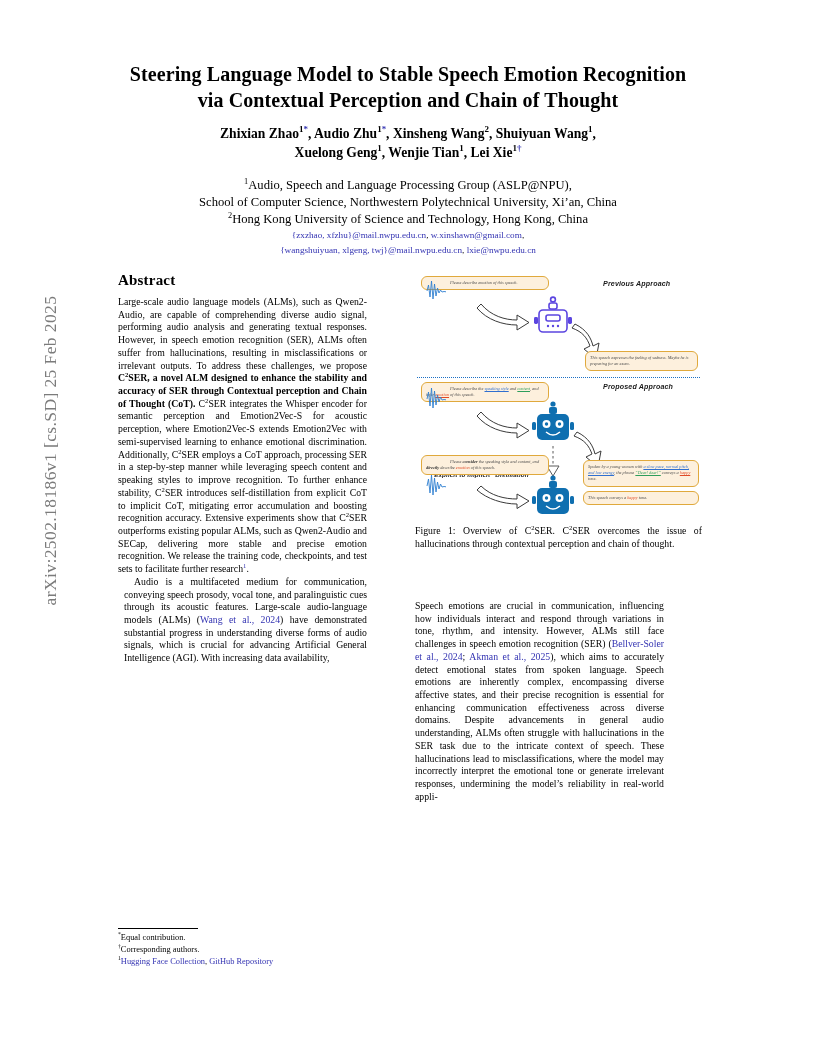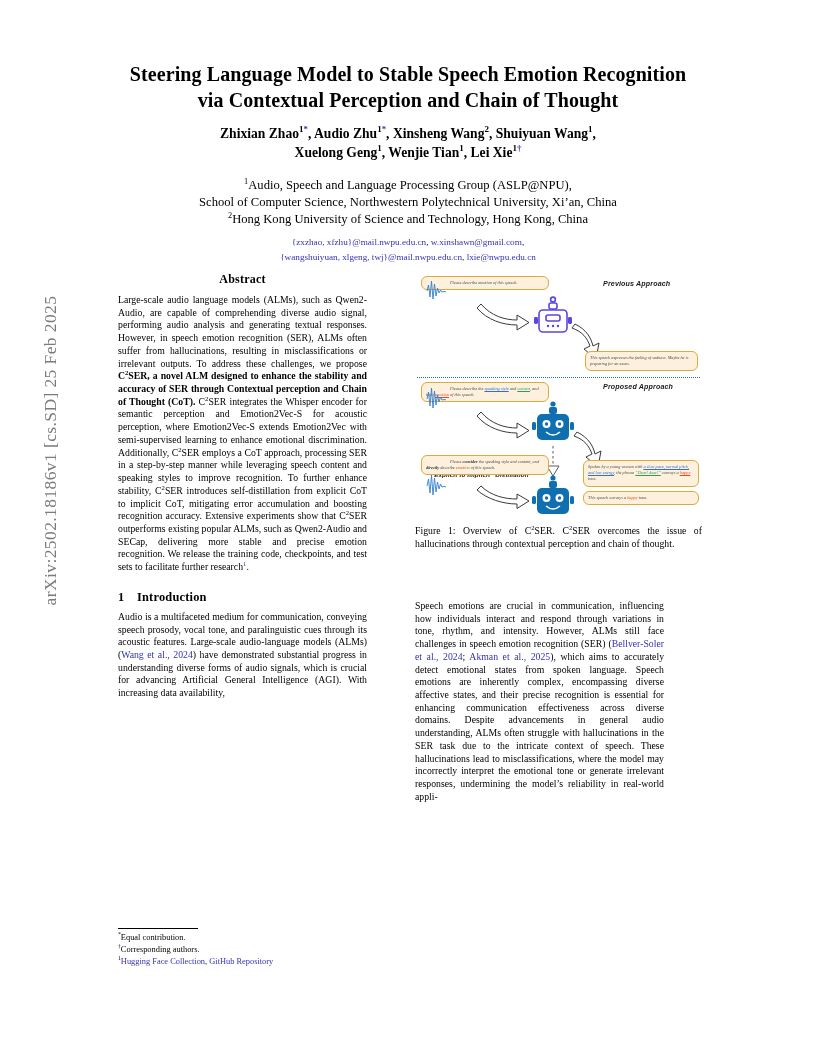--- a/index.html
+++ b/index.html
@@ -36,35 +36,34 @@
   }
   .authors{
     margin-top:12px;
     font-size:13.6px;font-weight:bold;line-height:1.35;text-align:center;
   }
   .affil{
     margin-top:15px;
     font-size:12.6px;line-height:1.35;text-align:center;
   }
   .emails{
-    margin-top:7px;
     font-size:9.2px;line-height:1.62;text-align:center;color:#3333b2;
   }
   .emails .blk{color:#000;}
   sup{font-size:.66em;vertical-align:super;line-height:0;}
   .supstar{color:#3333b2;}
 
   
   .cols{position:absolute;left:118px;top:272px;width:581px;height:720px;}
   .col{position:absolute;top:0;width:249px;}
   .col-left{left:0;}
   .col-right{left:297px;}
 
   h2.section-head{
-    font-size:12px;font-weight:bold;text-align:center;
+    font-size:15px;font-weight:bold;
     margin:0 0 7px 0;letter-spacing:.2px;
   }
   h2.numbered{
     text-align:left;font-size:12.4px;margin:0 0 6px 0;
   }
   h2.numbered .num{display:inline-block;width:19px;}
 
   p.body{
     font-size:9.75px;line-height:1.305;
     text-align:justify;
@@ -160,23 +159,20 @@
       <span>lxie@nwpu.edu.cn</span>
     </div>
   </div>
 
   <div class="cols">
 
     <div class="col col-left">
       <h2 class="section-head">Abstract</h2>
       <p class="body"><span>Large-scale audio language models (ALMs), such as Qwen2-Audio, are capable of comprehending diverse audio signal, performing audio analysis and generating textual responses. However, in speech emotion recognition (SER), ALMs often suffer from hallucinations, resulting in misclassifications or irrelevant outputs. To address these challenges, we propose </span><b><span>C</span><span class="sup2">2</span><span>SER, a novel ALM designed to enhance the stability and accuracy of SER through Contextual perception and Chain of Thought (CoT). </span></b><span>C</span><span class="sup2">2</span><span>SER integrates the Whisper encoder for semantic perception and Emotion2Vec-S for acoustic perception, where Emotion2Vec-S extends Emotion2Vec with semi-supervised learning to enhance emotional discrimination. Additionally, </span><span>C</span><span class="sup2">2</span><span>SER employs a CoT approach, processing SER in a step-by-step manner while leveraging speech content and speaking styles to improve recognition. To further enhance stability, </span><span>C</span><span class="sup2">2</span><span>SER introduces self-distillation from explicit CoT to implicit CoT, mitigating error accumulation and boosting recognition accuracy. Extensive experiments show that </span><span>C</span><span class="sup2">2</span><span>SER outperforms existing popular ALMs, such as Qwen2-Audio and SECap, delivering more stable and precise emotion recognition. We release the training code, checkpoints, and test sets to facilitate further research</span><span class="sup2 cite">1</span>.</p>
 
-      <h2 class="section-head numbered" style="margin-top:16px;">
-        <span class="num">1</span><span>Introduction</span>
-      </h2>
       <p class="body"><span>Audio is a multifaceted medium for communication, conveying speech prosody, vocal tone, and paralinguistic cues through its acoustic features. Large-scale audio-language models (ALMs) (</span><span class="cite">Wang et al., 2024</span><span>) have demonstrated substantial progress in understanding diverse forms of audio signals, which is crucial for advancing Artificial General Intelligence (AGI). With increasing data availability,</span></p>
     </div>
 
     <div class="col col-right" style="top:328px;">
       <p class="body"><span>Speech emotions are crucial in communication, influencing how individuals interact and respond through variations in tone, rhythm, and intensity. However, ALMs still face challenges in speech emotion recognition (SER) (</span><span class="cite">Bellver-Soler et al., 2024</span><span>; </span><span class="cite">Akman et al., 2025</span><span>), which aims to accurately detect emotional states from spoken language. Speech emotions are inherently complex, encompassing diverse affective states, and their precise recognition is essential for enhancing communication effectiveness across diverse domains. Despite advancements in general audio understanding, ALMs often struggle with hallucinations in the SER task due to the intricate context of speech. These hallucinations lead to misclassifications, where the model may incorrectly interpret the emotional tone or generate irrelevant responses, undermining the model’s reliability in real-world appli-</span></p>
     </div>
   </div>
 
   <div class="figure">
     <div class="fig-canvas">

